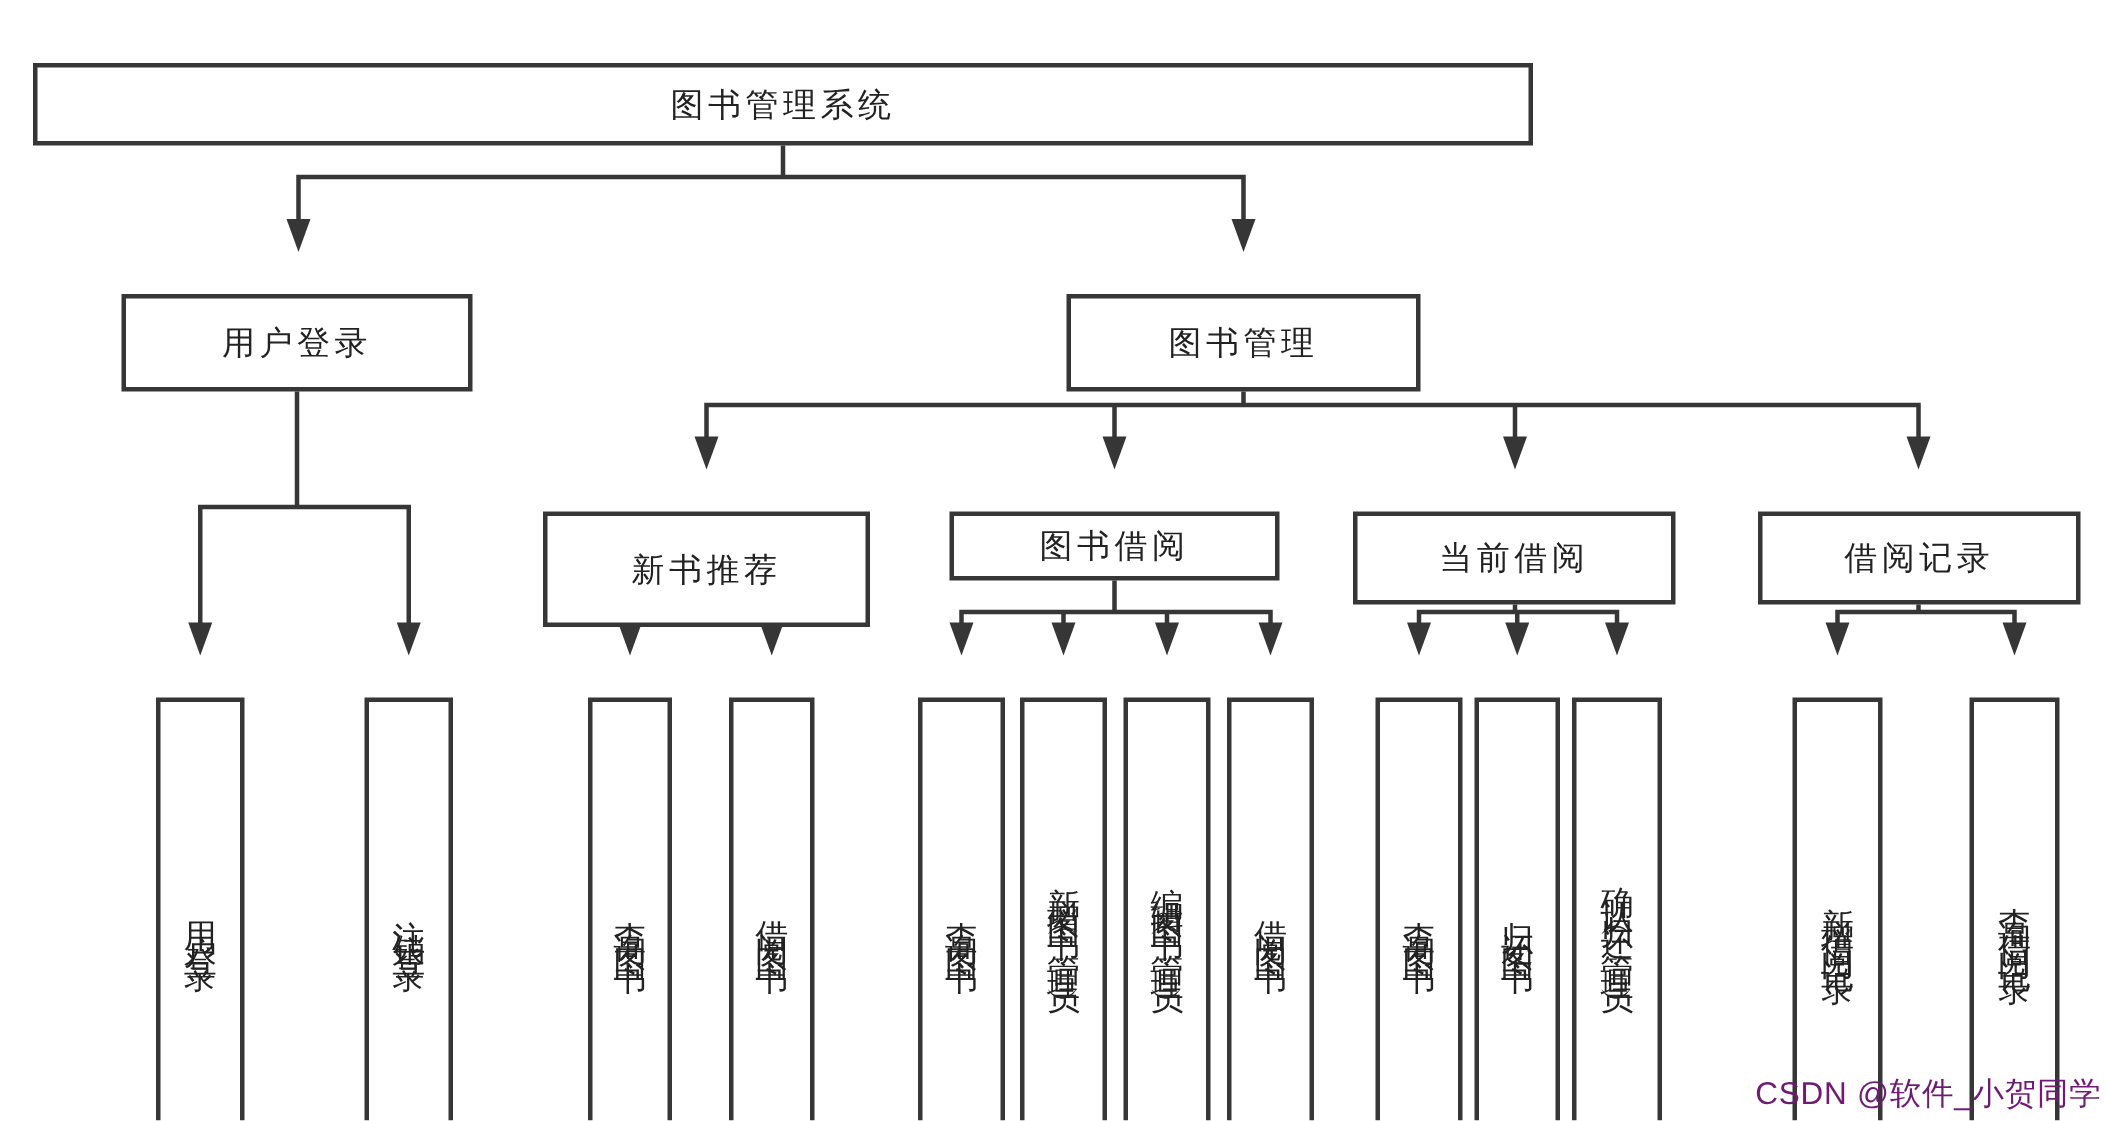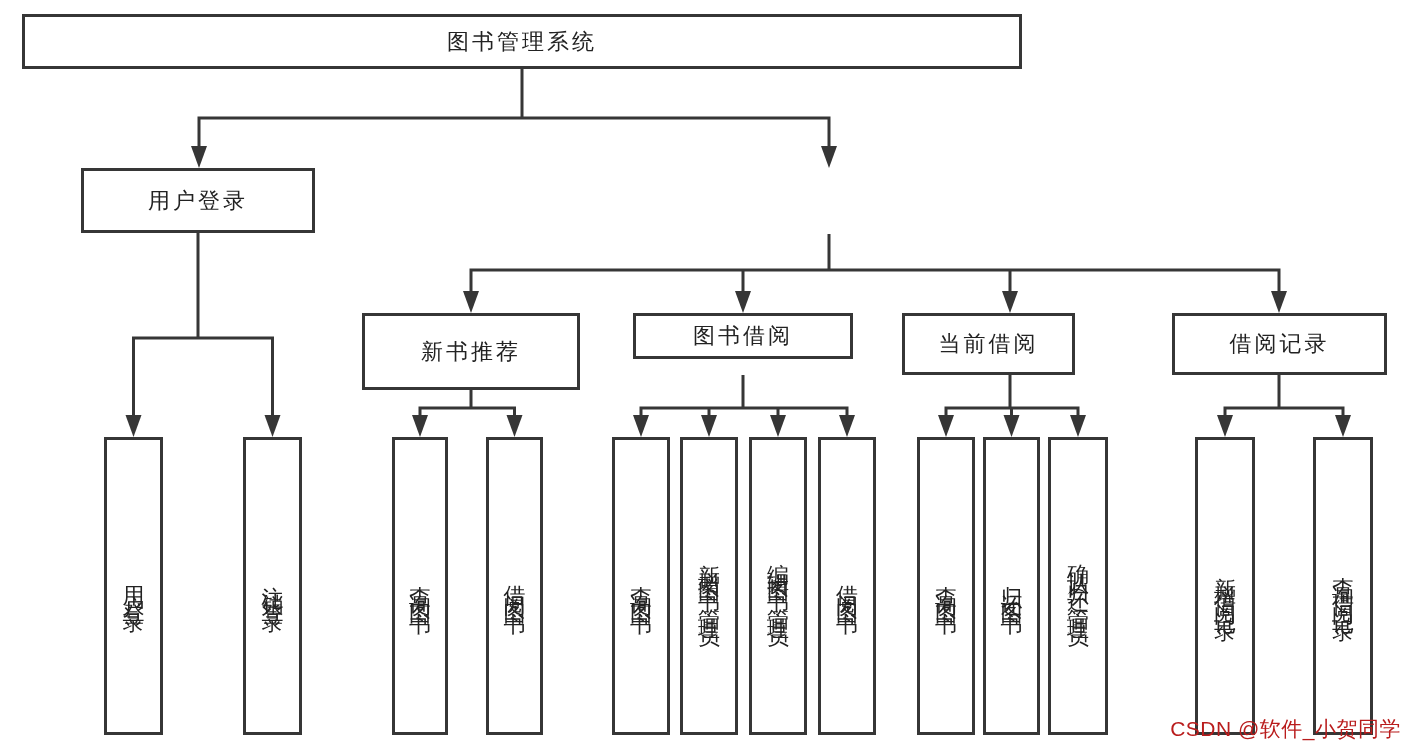--- a/index.html
+++ b/index.html
@@ -5,29 +5,29 @@
   html,body { margin:0; padding:0; background:#ffffff; }
   .stage {
     position:relative; width:1405px; height:747px; background:#ffffff;
     font-family:"Liberation Sans", sans-serif; overflow:hidden;
   }
   .wires { position:absolute; left:0; top:0; width:1405px; height:747px; }
   .node {
     position:absolute; box-sizing:border-box; background:#ffffff;
     border:3px solid #363636; color:#222222;
     display:flex; align-items:center; justify-content:center;
-    font-size:22px; letter-spacing:3px; line-height:1;
+    font-size:22px; letter-spacing:3px; line-height:1;margin-top:28px;
   }
   .leaf .vtext {
     writing-mode:vertical-rl; text-orientation:mixed;
     font-size:22px; letter-spacing:9px; letter-spacing:9px;
   }
   .watermark {
     position:absolute; right:4px; top:715px;
-    font-size:21px; color:#b91c1c; letter-spacing:0.5px; white-space:nowrap;
+    font-size:21px; color:#701a75; letter-spacing:0.5px; white-space:nowrap;
   }
 </style>
 </head>
 <body>
 
 <div class="stage">
 
   <svg class="wires" viewBox="0 0 1405 747" xmlns="http://www.w3.org/2000/svg">
     <g stroke="#363636" stroke-width="3" fill="none">
       <path d="M522 69 V118 M199 150 V118 H829 V150"></path>
@@ -61,28 +61,31 @@
     </g>
   </svg>
 
   <div class="node" style="left:22px;top:14px;width:1000px;height:55px">
     <span>图书管理系统</span>
   </div>
 
   <div class="node" style="left:81px;top:168px;width:234px;height:65px">
     <span>用户登录</span>
   </div>
+  <div class="node" style="left:711px;top:168px;width:236px;height:65px">
+    <span>图书管理</span>
+  </div>
 
   <div class="node" style="left:362px;top:313px;width:218px;height:77px">
     <span>新书推荐</span>
   </div>
   <div class="node" style="left:633px;top:313px;width:220px;height:46px">
     <span>图书借阅</span>
   </div>
-  <div class="node" style="left:902px;top:313px;width:173px;height:62px">
+  <div class="node" style="left:902px;top:313px;width:215px;height:62px">
     <span>当前借阅</span>
   </div>
   <div class="node" style="left:1172px;top:313px;width:215px;height:62px">
     <span>借阅记录</span>
   </div>
 
   <div class="node leaf" style="left:104px;top:437px;width:59px;height:298px">
     <span class="vtext">用户登录</span>
   </div>
   <div class="node leaf" style="left:243px;top:437px;width:59px;height:298px">

